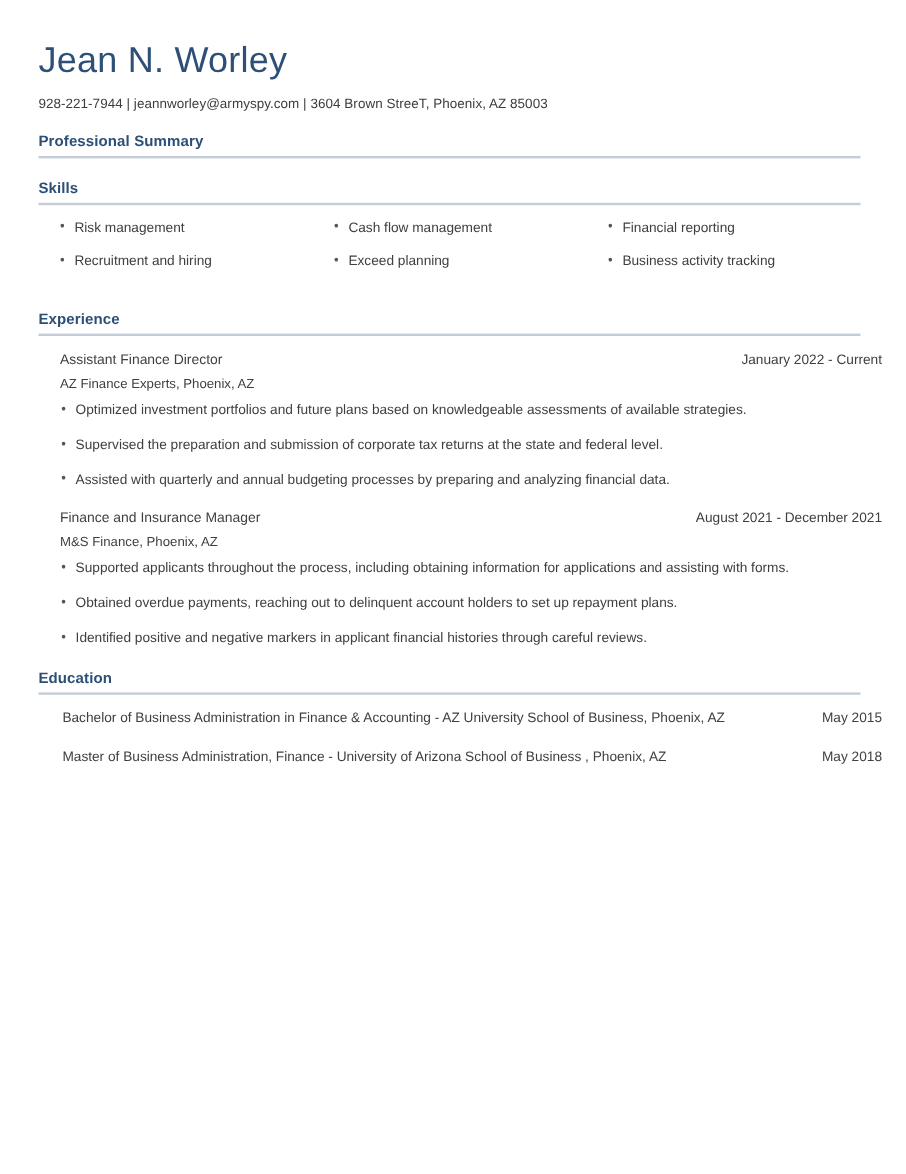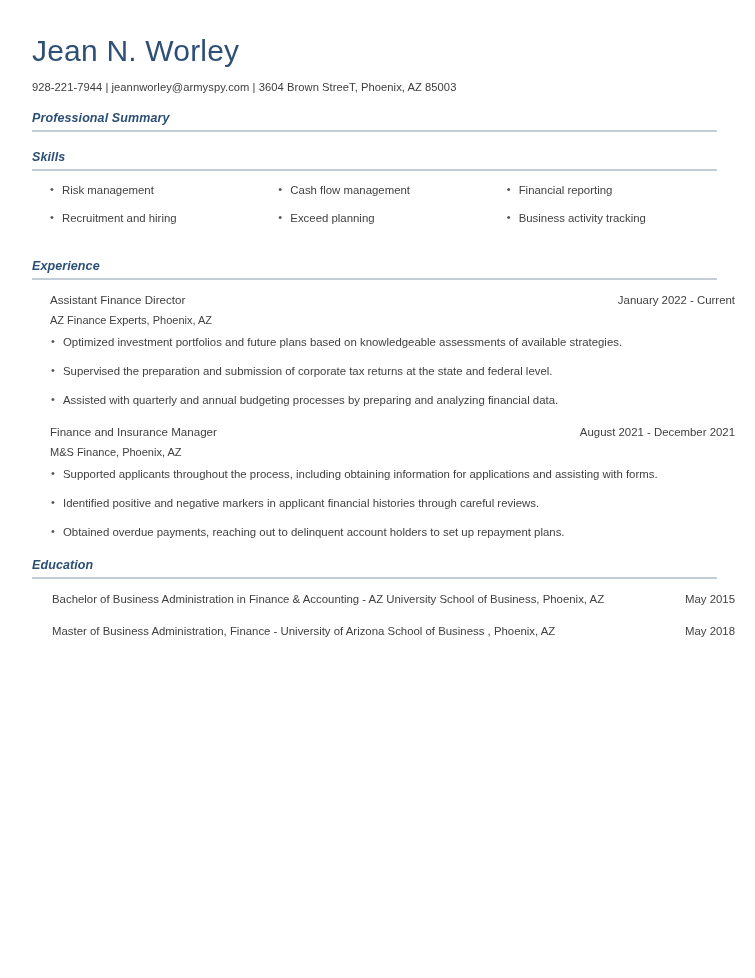--- a/index.html
+++ b/index.html
@@ -42,21 +42,20 @@
   
   .section {
     margin-top: 18px;
   }
   .section-title {
     font-size: 12.5px;
     font-weight: bold;
     color: #2c4f76;
     letter-spacing: 0.1px;
     margin: 0;
-    font-style: italic;
   }
   .section-rule {
     height: 2px;
     background: #c3cdd8;
     margin-top: 5px;
     width: 685px;
   }
   .section-body {
     padding-left: 18px;
     padding-top: 12px;
@@ -229,22 +228,22 @@
       </div>
 
       <div class="job">
         <div class="job-head">
           <span class="job-title">Finance and Insurance Manager</span>
           <span class="job-dates">August 2021 - December 2021</span>
         </div>
         <div class="job-company">M&amp;S Finance, Phoenix, AZ</div>
         <ul class="job-bullets">
           <li>Supported applicants throughout the process, including obtaining information for applications and assisting with forms.</li>
+          <li>Obtained overdue payments, reaching out to delinquent account holders to set up repayment plans.</li>
           <li>Identified positive and negative markers in applicant financial histories through careful reviews.</li>
-          <li>Obtained overdue payments, reaching out to delinquent account holders to set up repayment plans.</li>
         </ul>
       </div>
 
     </div>
   </div>
 
   <div class="section">
     <div class="section-title">Education</div>
     <div class="section-rule"></div>
     <div class="edu-body">

